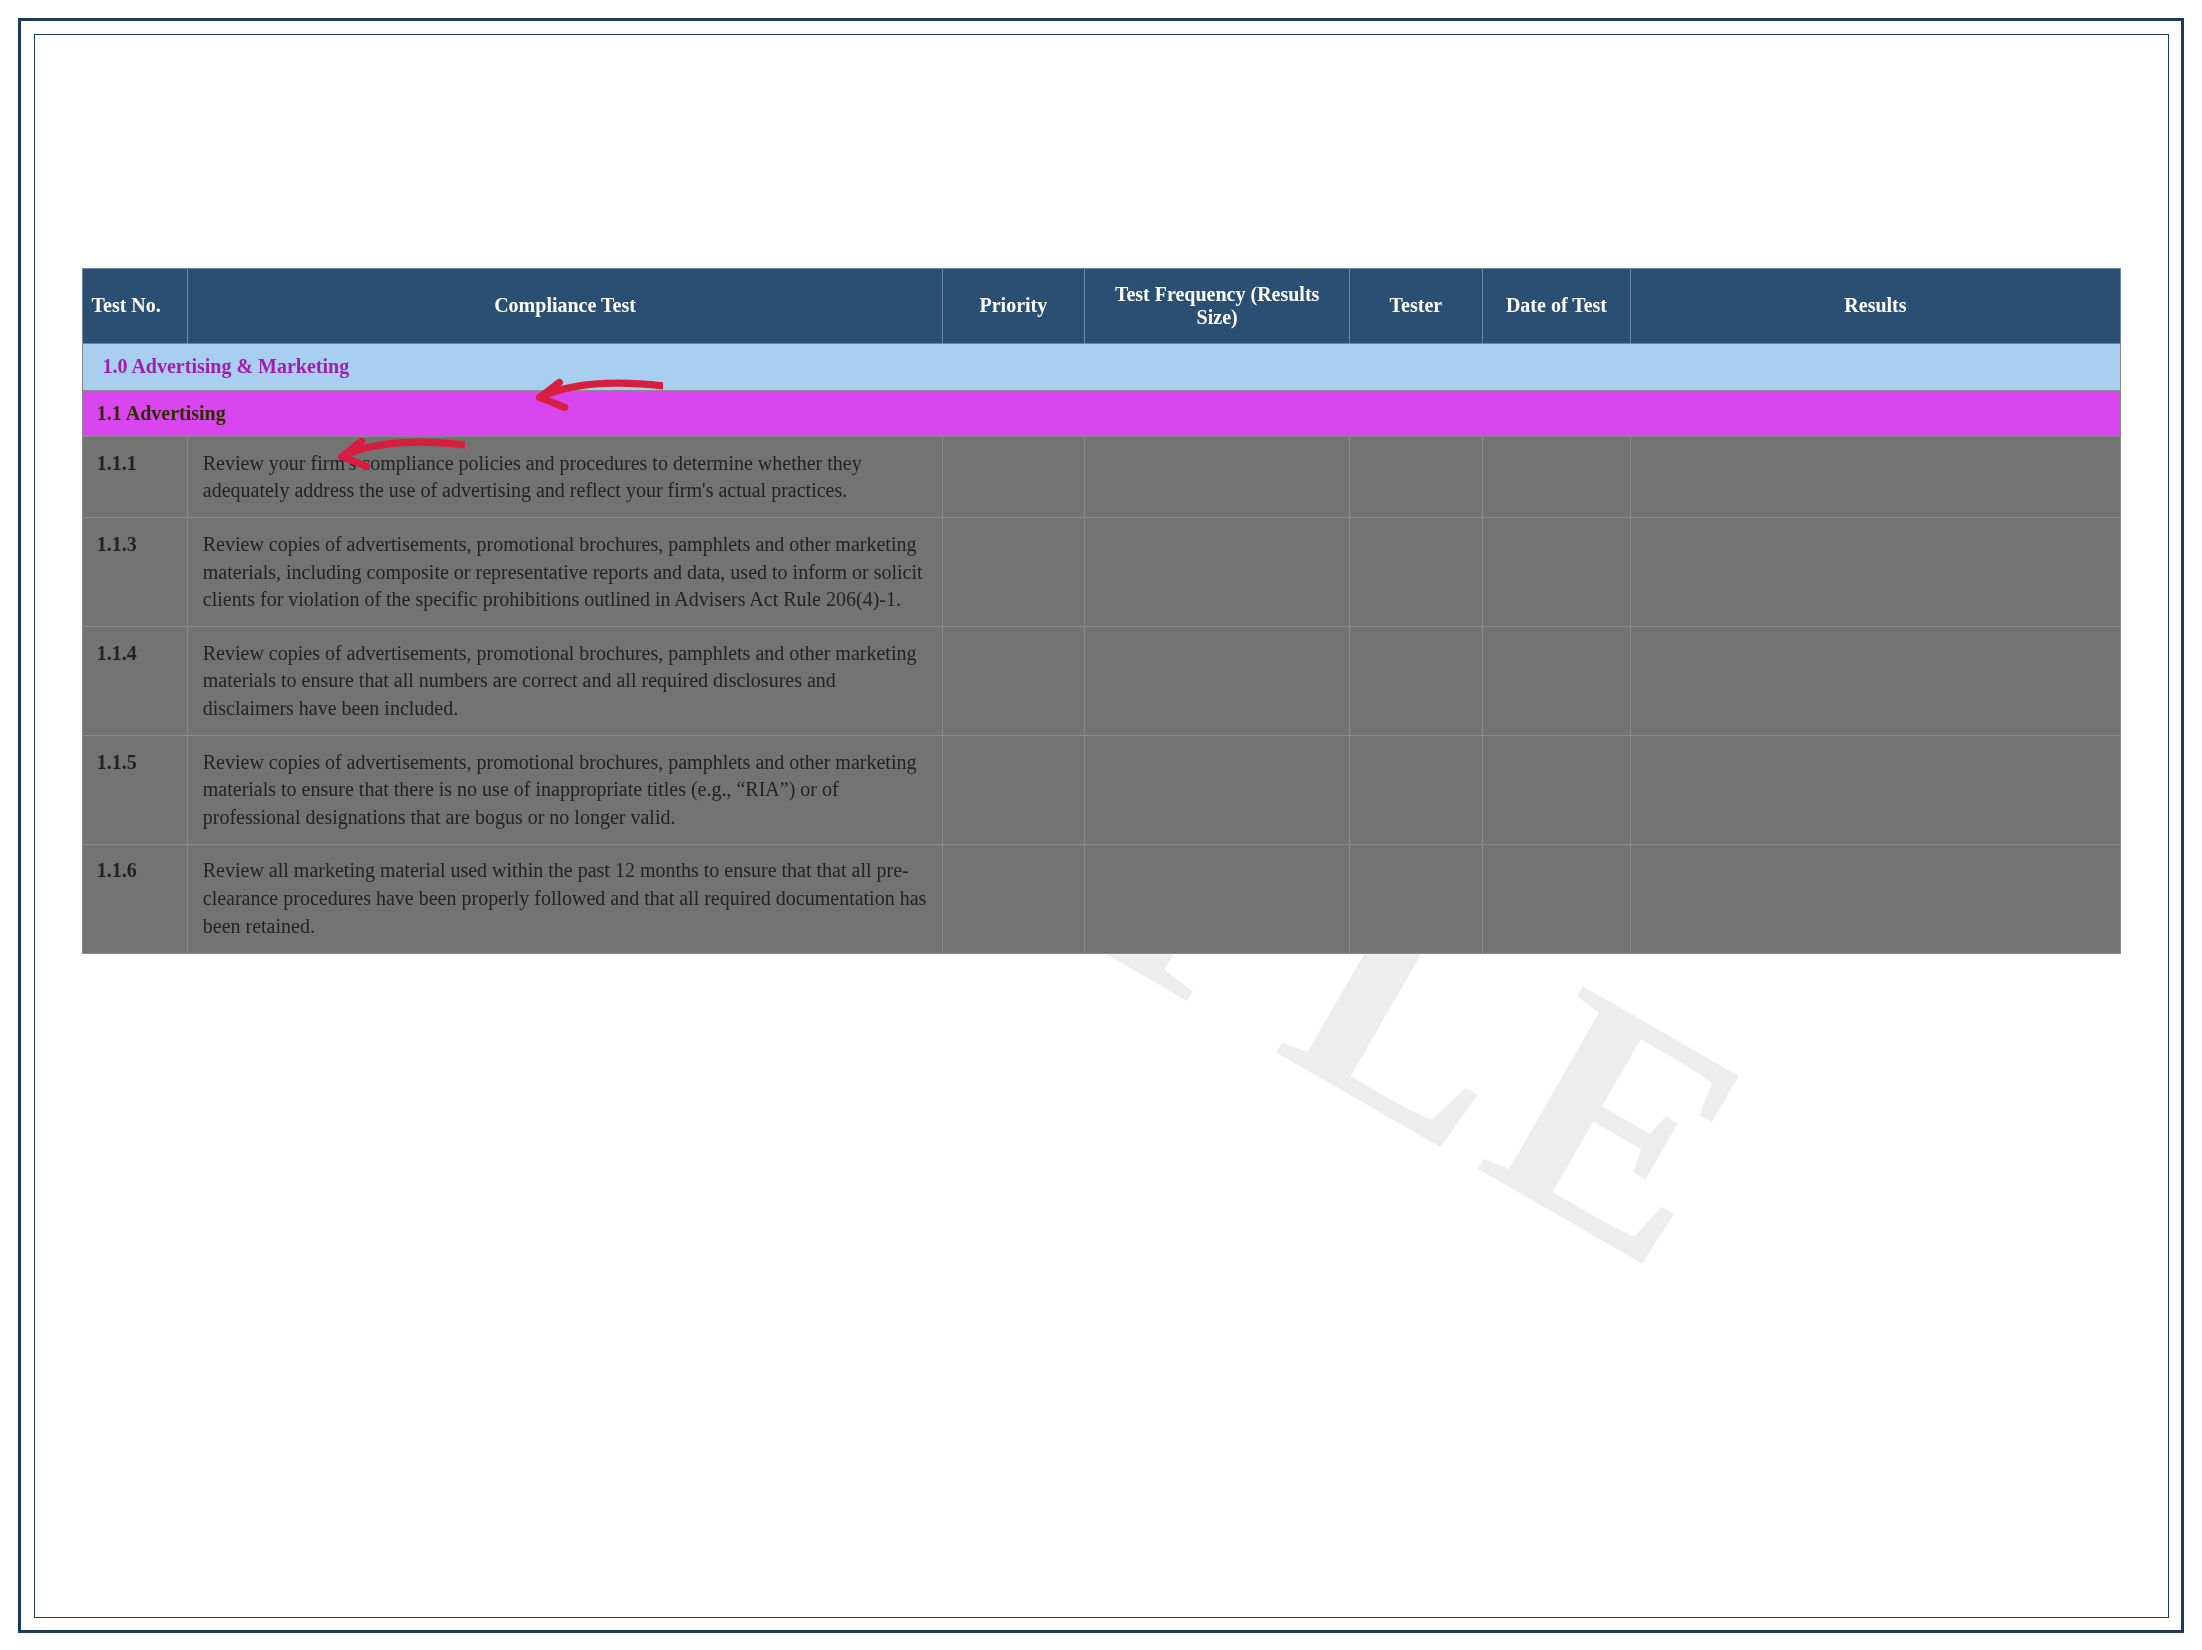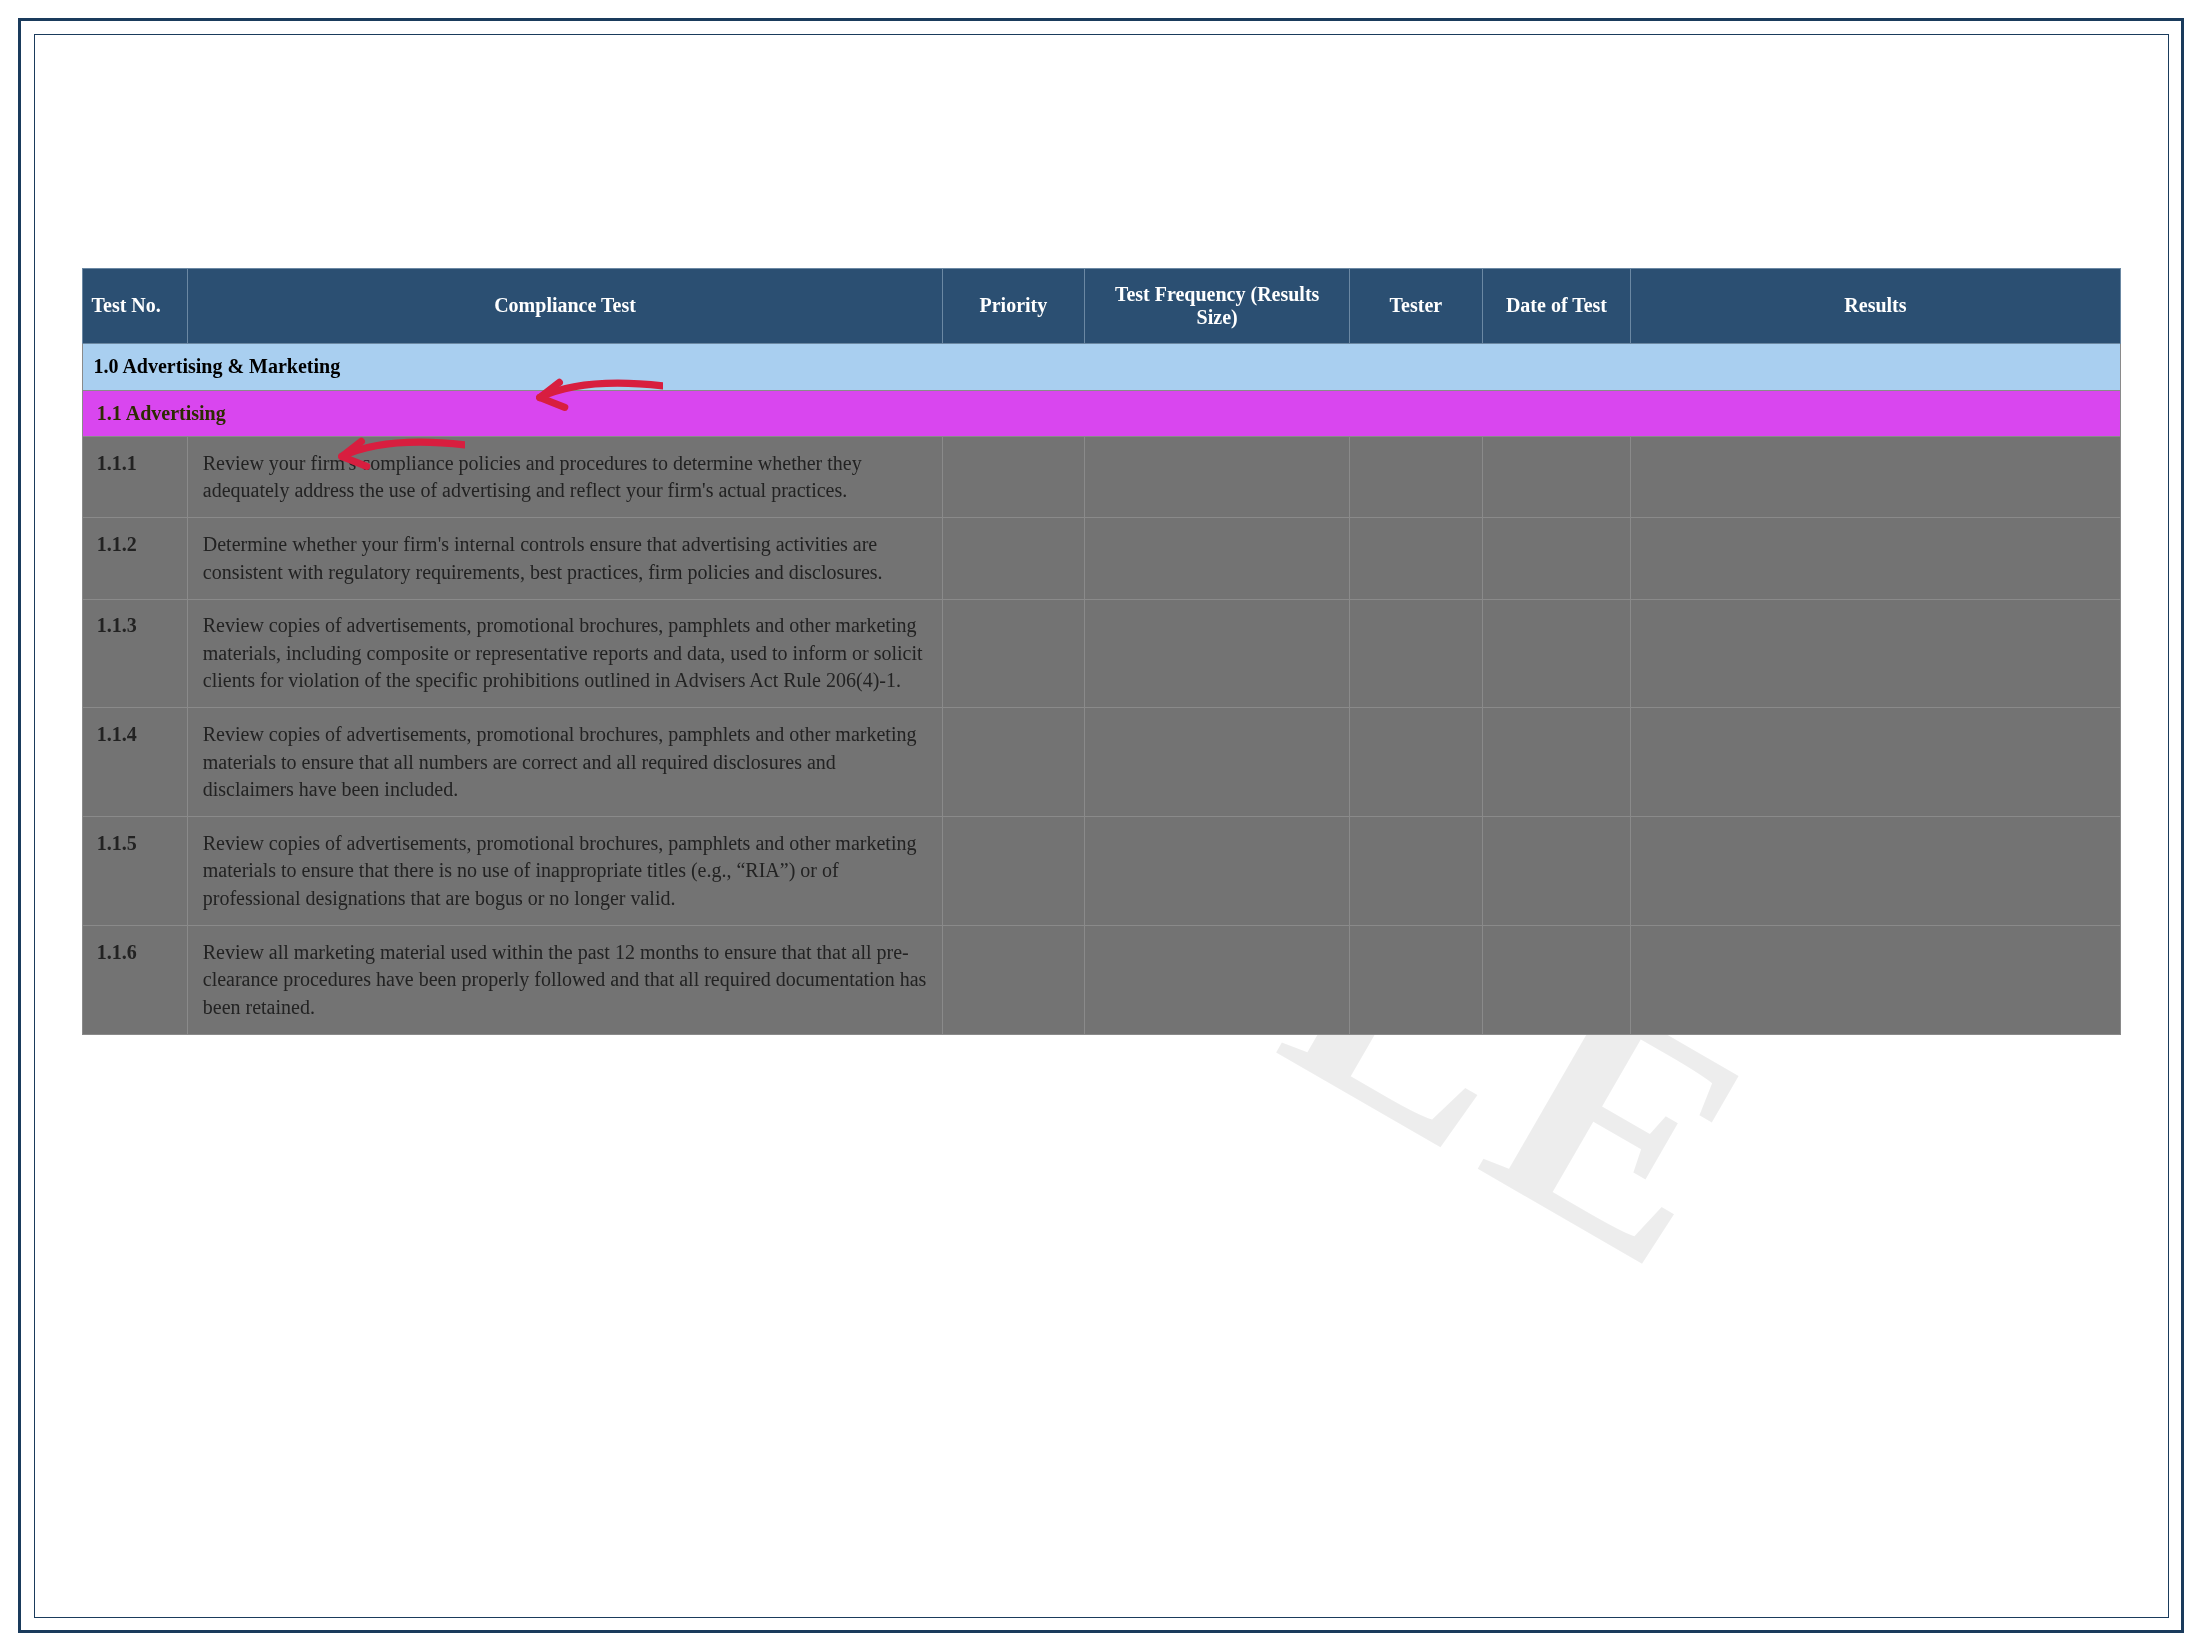--- a/index.html
+++ b/index.html
@@ -79,23 +79,23 @@
     padding: 12.5px 14.3px;
     vertical-align: top;
     line-height: 1.38;
     background: #737373;
   }
   table.ct td.no {
     font-weight: bold;
   }
   tr.section-cat td {
     background: #a9cff0;
-    color: #000000;
-    font-weight: bold;
-    padding: 9px 11px;
+    color: #a21caf;
+    font-weight: bold;
+    padding: 9px 20px;
   }
   tr.section-sub td {
     background: #d946ef;
     color: #2c2c00;
     font-weight: bold;
     padding: 9px 14.3px;
   }
   .arrow {
     position: absolute;
     width: 134px;
@@ -144,29 +144,20 @@
           <tr>
             <td class="no">1.1.1</td>
             <td>Review your firm's compliance policies and procedures to determine whether they adequately address the use of advertising and reflect your firm's actual practices.</td>
             <td></td>
             <td></td>
             <td></td>
             <td></td>
             <td></td>
           </tr>
           <tr>
-            <td class="no">1.1.2</td>
-            <td>Determine whether your firm's internal controls ensure that advertising activities are consistent with regulatory requirements, best practices, firm policies and disclosures.</td>
-            <td></td>
-            <td></td>
-            <td></td>
-            <td></td>
-            <td></td>
-          </tr>
-          <tr>
             <td class="no">1.1.3</td>
             <td>Review copies of advertisements, promotional brochures, pamphlets and other marketing materials, including composite or representative reports and data, used to inform or solicit clients for violation of the specific prohibitions outlined in Advisers Act Rule 206(4)-1.</td>
             <td></td>
             <td></td>
             <td></td>
             <td></td>
             <td></td>
           </tr>
           <tr>
             <td class="no">1.1.4</td>

